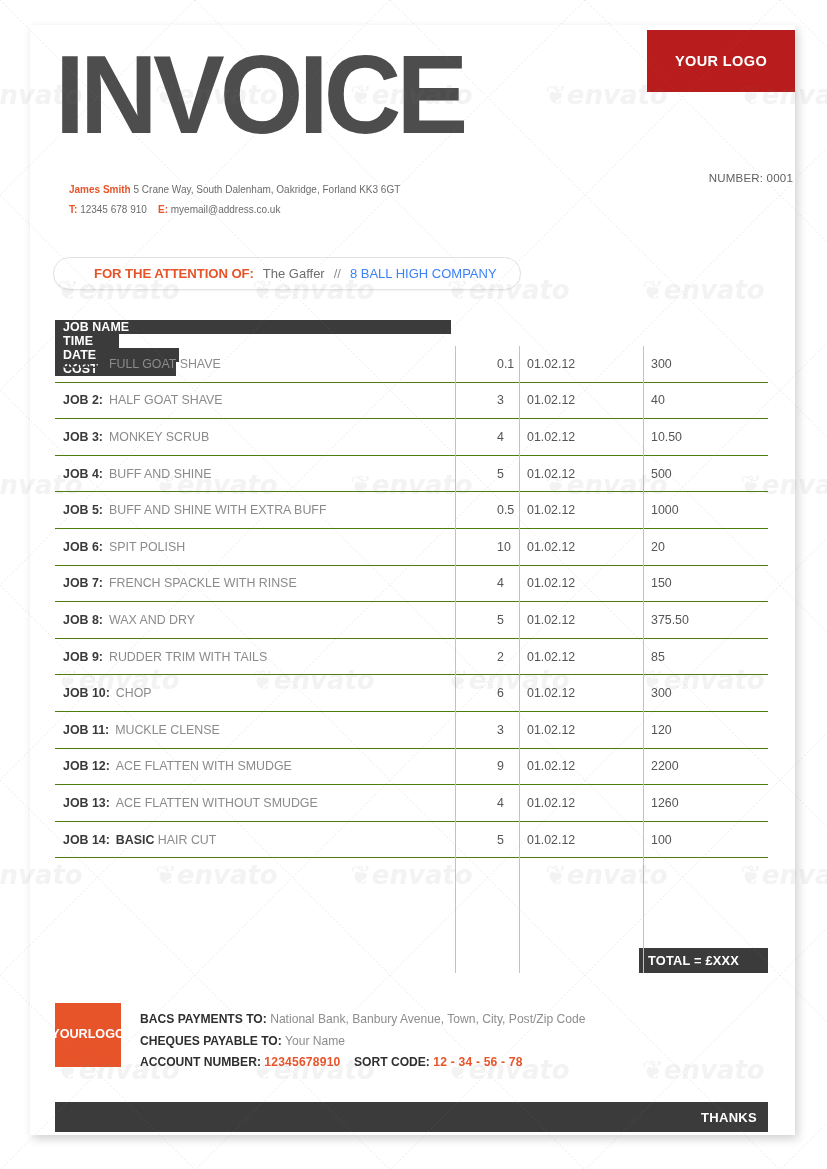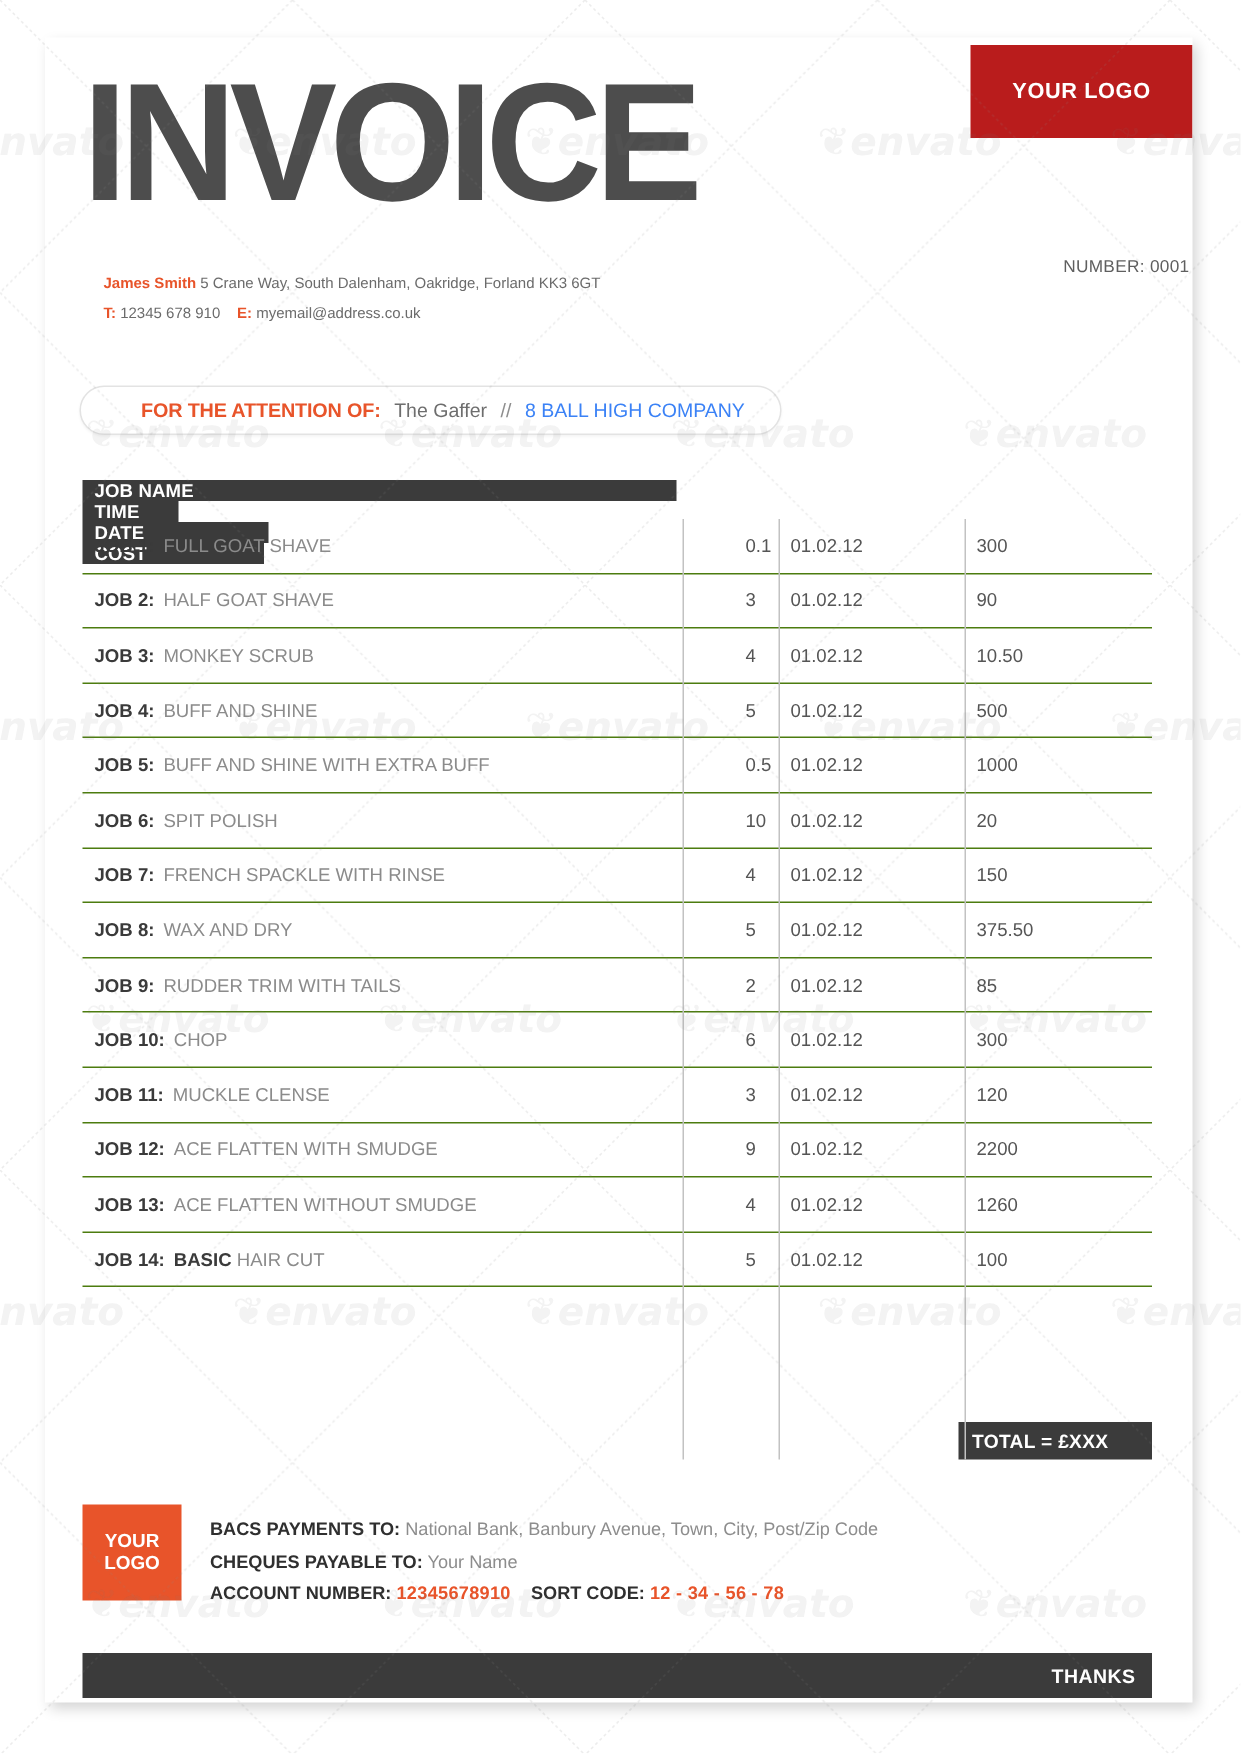--- a/index.html
+++ b/index.html
@@ -251,21 +251,21 @@
   }
   #footer-logo {
     width: 66px;
     height: 64px;
     background: #E8542A;
     color: #ffffff;
     font-weight: bold;
     font-size: 12.6px;
     line-height: 1.22;
     display: flex;
-    flex-direction: column;
+    flex-direction: row;
     align-items: center;
     justify-content: center;
     flex: none;
   }
   #footer-details {
     margin-left: 19px;
     padding-top: 6px;
     font-size: 12.1px;
     line-height: 1.78;
     color: #303030;
@@ -350,21 +350,21 @@
           <div class="td td-date">01.02.12</div>
           <div class="td td-cost">300</div>
         </div>
         <div class="trow">
           <div class="td td-job">
             <span class="job-label">JOB 2:</span>
             <span class="job-desc">HALF GOAT SHAVE</span>
           </div>
           <div class="td td-time">3</div>
           <div class="td td-date">01.02.12</div>
-          <div class="td td-cost">90</div>
+          <div class="td td-cost">40</div>
         </div>
         <div class="trow">
           <div class="td td-job">
             <span class="job-label">JOB 3:</span>
             <span class="job-desc">MONKEY SCRUB</span>
           </div>
           <div class="td td-time">4</div>
           <div class="td td-date">01.02.12</div>
           <div class="td td-cost">10.50</div>
         </div>

